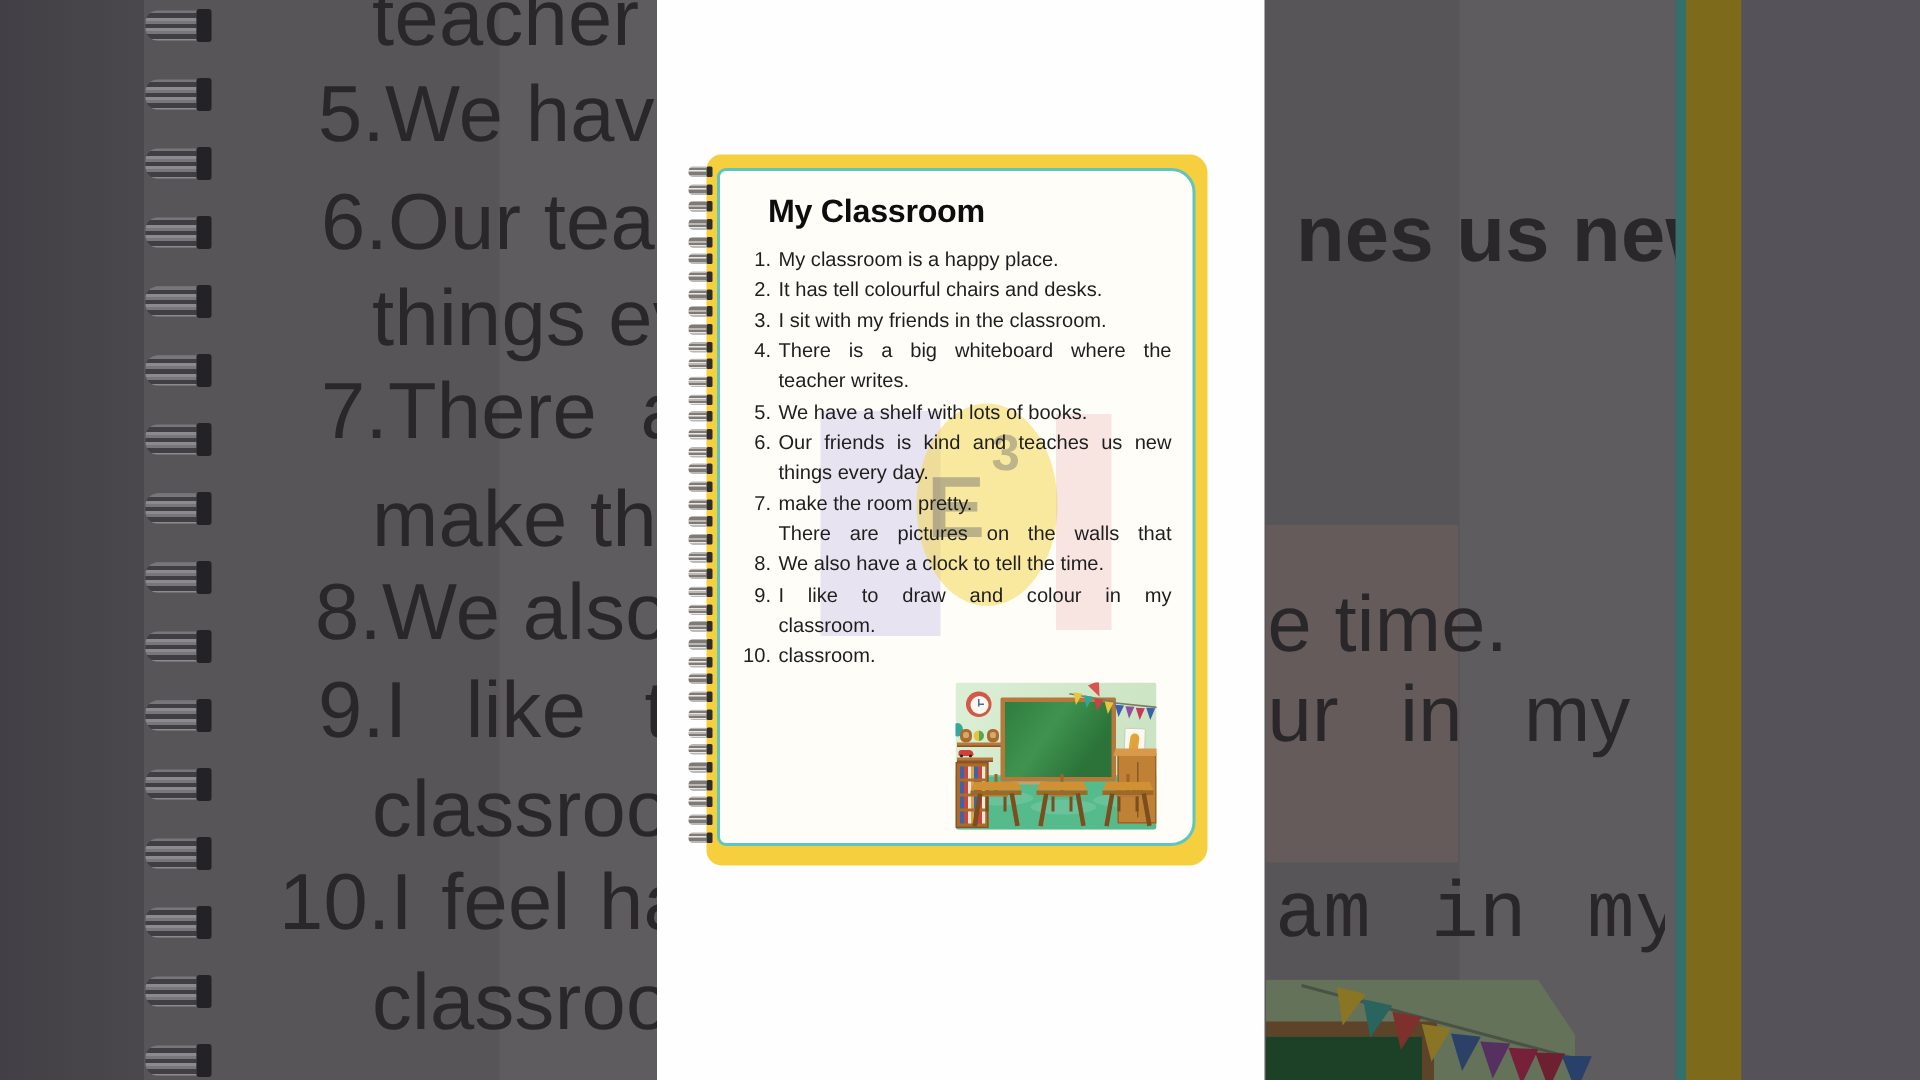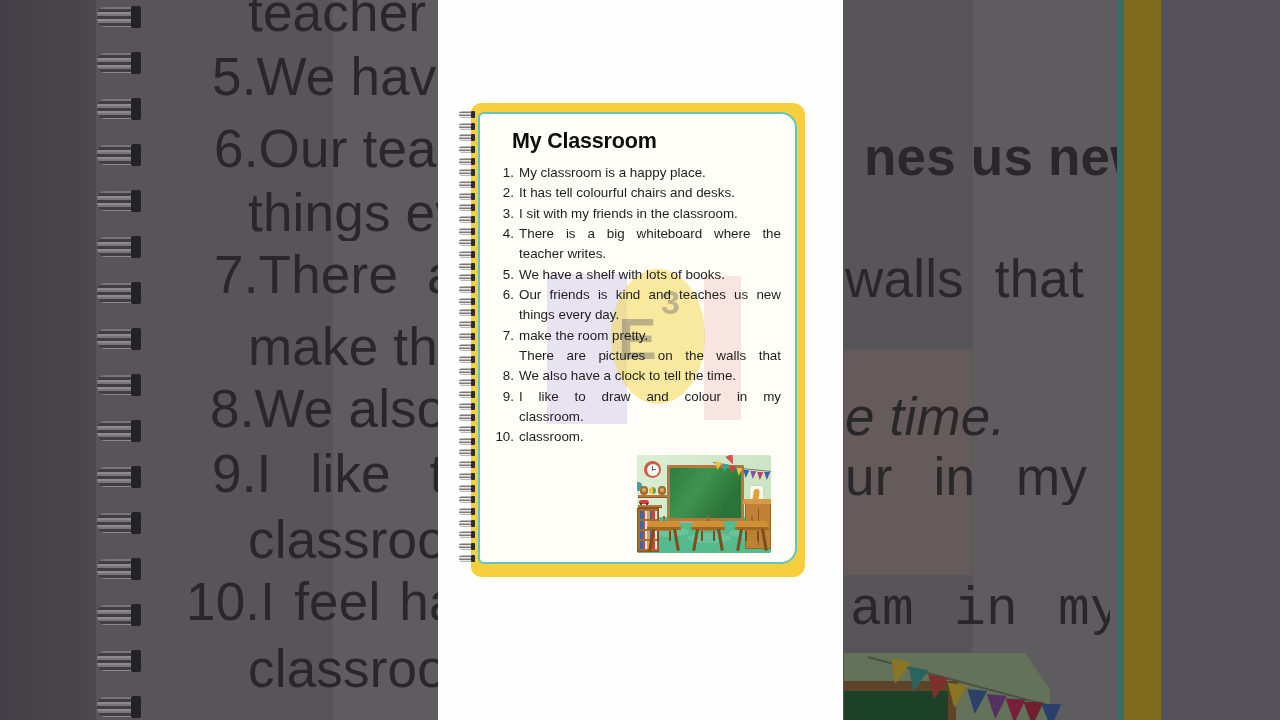--- a/index.html
+++ b/index.html
@@ -173,22 +173,21 @@
   <div class="bgrow" style="left:248px;top:184px;width:190px;">things ev</div>
   <div class="bgrow" style="left:214px;top:246px;width:224px;word-spacing:14px;">7.There ar</div>
   <div class="bgrow" style="left:248px;top:318px;width:190px;">make the</div>
   <div class="bgrow" style="left:210px;top:380px;width:228px;">8.We also h</div>
   <div class="bgrow" style="left:212px;top:445px;width:226px;word-spacing:24px;">9.I like t</div>
   <div class="bgrow" style="left:248px;top:511px;width:190px;">classroom</div>
   <div class="bgrow" style="left:186px;top:573px;width:252px;word-spacing:4px;">10.I feel hap</div>
   <div class="bgrow" style="left:248px;top:640px;width:190px;">classroom</div>
 
   <div class="bgrow" style="left:864px;top:128px;width:265px;font-weight:bold;">nes us new</div>
-  <div class="bgrow" style="left:845px;top:250px;width:265px;word-spacing:16px;">walls that</div>
-  <div class="bgrow" style="left:845px;top:388px;width:265px;font-style:italic;">e time.</div>
+  <div class="bgrow" style="left:845px;top:388px;width:265px;">e time.</div>
   <div class="bgrow" style="left:845px;top:448px;width:265px;word-spacing:26px;">ur in my</div>
   <div class="bgrow" style="left:850px;top:582px;width:260px;word-spacing:8px;font-family:Liberation Mono, monospace;">am in my</div>
 
   <div class="abs bg-wall"></div>
   <div class="abs bg-frame"></div>
   <div class="abs bg-board"></div>
   <div class="abs bg-bunting">
     <div class="bg-string"></div>
     <div class="gflag g0" style="border-top-color:#8a7524"></div>
     <div class="gflag g1" style="border-top-color:#2a645e"></div>

